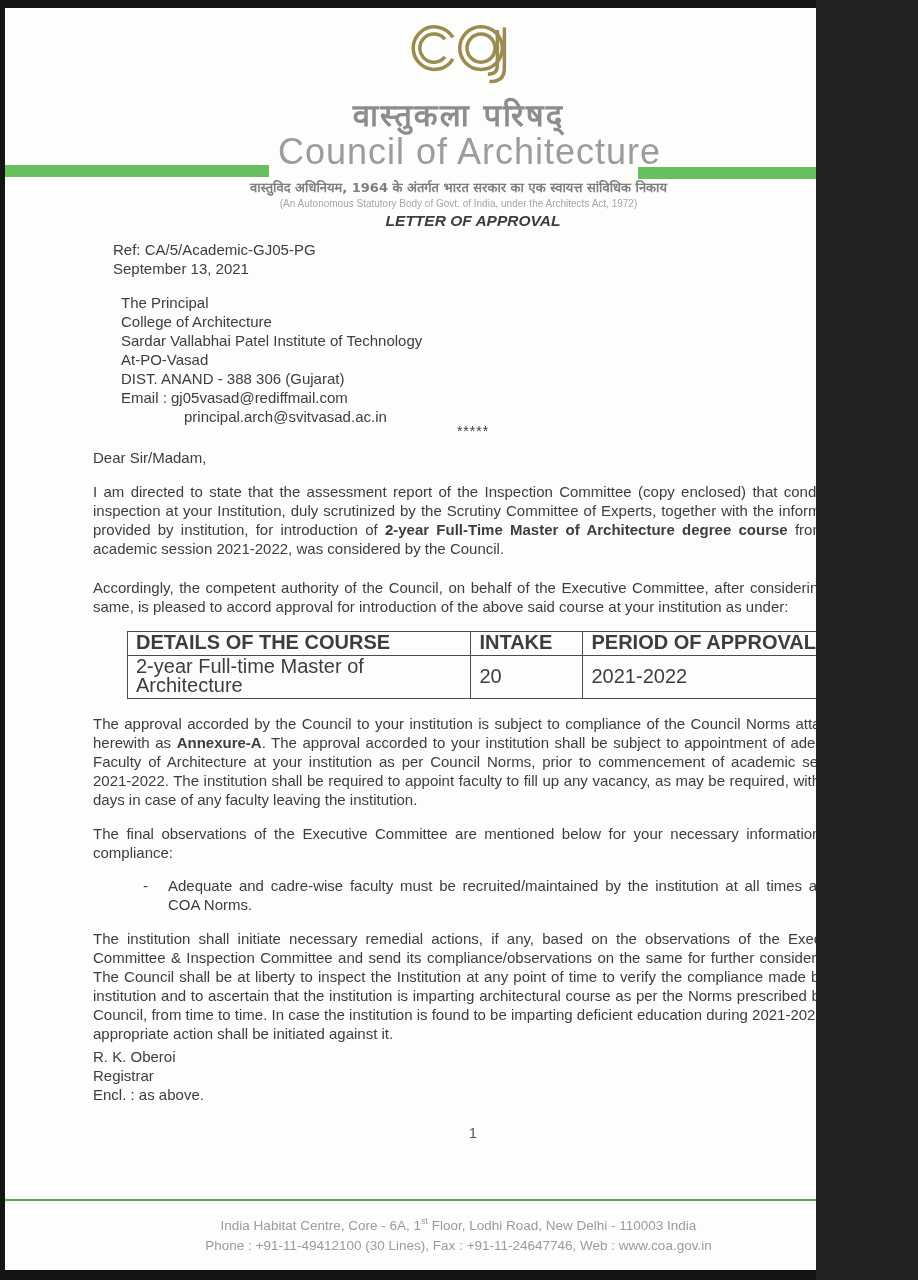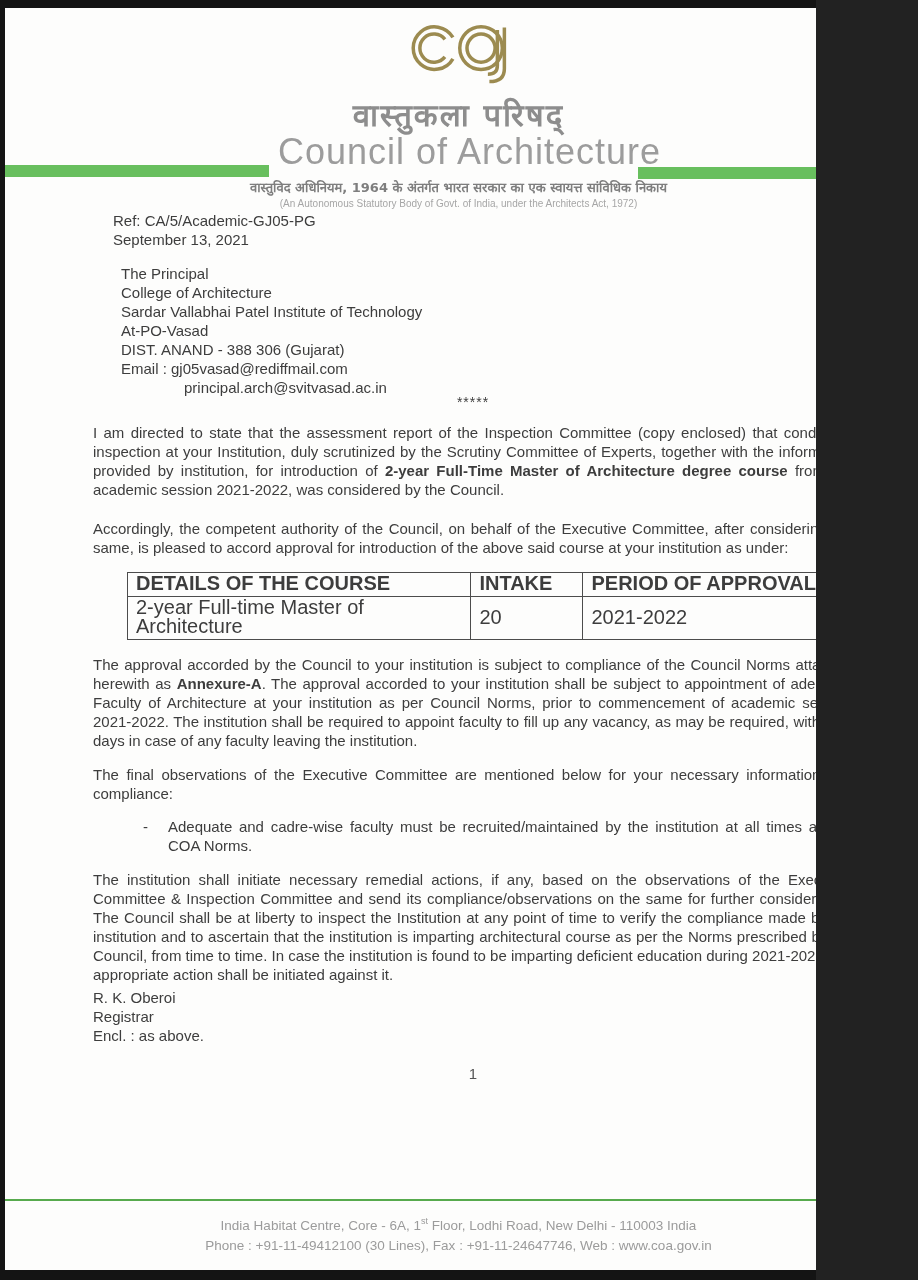--- a/index.html
+++ b/index.html
@@ -100,39 +100,41 @@
       </svg>
       <div class="org-hindi">वास्तुकला परिषद्</div>
       <div class="org-eng">Council of Architecture</div>
       <div class="tagline-hi">वास्तुविद अधिनियम, 1964 के अंतर्गत भारत सरकार का एक स्वायत्त सांविधिक निकाय</div>
       <div class="tagline-en">(An Autonomous Statutory Body of Govt. of India, under the Architects Act, 1972)</div>
     </div>
     <div class="bar bar-left"></div>
     <div class="bar bar-right"></div>
 
     <div class="content">
+      <div class="title">LETTER OF APPROVAL</div>
 
       <div class="refline">Ref: CA/5/Academic-GJ05-PG</div>
       <div class="dateline">September 13, 2021</div>
 
       <div class="address">
         <div>The Principal</div>
         <div>College of Architecture</div>
         <div>Sardar Vallabhai Patel Institute of Technology</div>
         <div>At-PO-Vasad</div>
         <div>DIST. ANAND - 388 306 (Gujarat)</div>
         <div class="email-wrap">
           <span>Email :</span>&nbsp;
           <span>gj05vasad@rediffmail.com</span>
         </div>
         <div class="email2">principal.arch@svitvasad.ac.in</div>
       </div>
 
       <div class="stars">*****</div>
 
+      <div class="salutation">Dear Sir/Madam,</div>
 
       <div class="para"><span>I am directed to state that the assessment report of the Inspection Committee (copy enclosed) that conducted inspection at your Institution, duly scrutinized by the Scrutiny Committee of Experts, together with the information provided by institution, for introduction of </span><b class="inb">2-year Full-Time Master of Architecture degree course</b><span> from the academic session 2021-2022, was considered by the Council.</span></div>
 
       <div class="para p2">Accordingly, the competent authority of the Council, on behalf of the Executive Committee, after considering the same, is pleased to accord approval for introduction of the above said course at your institution as under:</div>
 
       <table class="course">
         <tbody>
             <tr>
           <th class="col1">DETAILS OF THE COURSE</th>
           <th class="col2">INTAKE</th>

